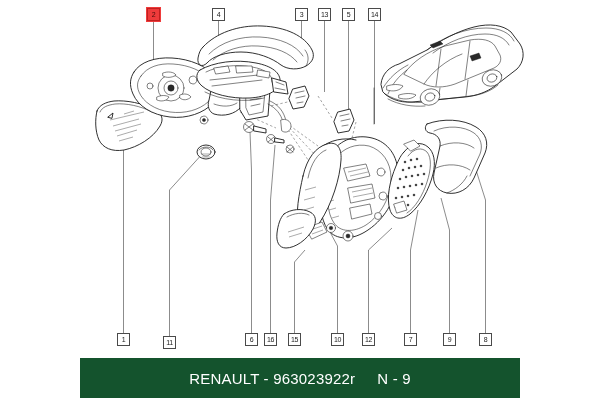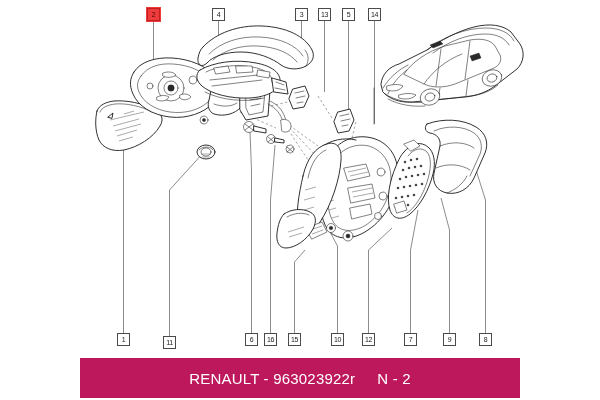--- a/index.html
+++ b/index.html
@@ -54,21 +54,21 @@
     box-shadow: 0 0 0 1px #ef3b3b;
   }
 
   
   #footer-bar {
     position: absolute;
     left: 80px;
     top: 358px;
     width: 440px;
     height: 40px;
-    background: #be185d;
+    background: #14532d;
     display: flex;
     align-items: center;
     justify-content: center;
     gap: 22px;
     z-index: 6;
   }
   #footer-bar .ftxt {
     color: #ffffff;
     font-family: "Liberation Sans", sans-serif;
     font-size: 15px;
@@ -462,16 +462,16 @@
   <div class="callout" style="left:264px; top:333px;">16</div>
   <div class="callout" style="left:288px; top:333px;">15</div>
   <div class="callout" style="left:331px; top:333px;">10</div>
   <div class="callout" style="left:362px; top:333px;">12</div>
   <div class="callout" style="left:404px; top:333px;">7</div>
   <div class="callout" style="left:443px; top:333px;">9</div>
   <div class="callout" style="left:479px; top:333px;">8</div>
 
   <div id="footer-bar">
     <span class="ftxt">RENAULT - 963023922r</span>
-    <span class="ftxt">N - 2</span>
+    <span class="ftxt">N - 9</span>
   </div>
 
 </div>
 
 </body></html>

